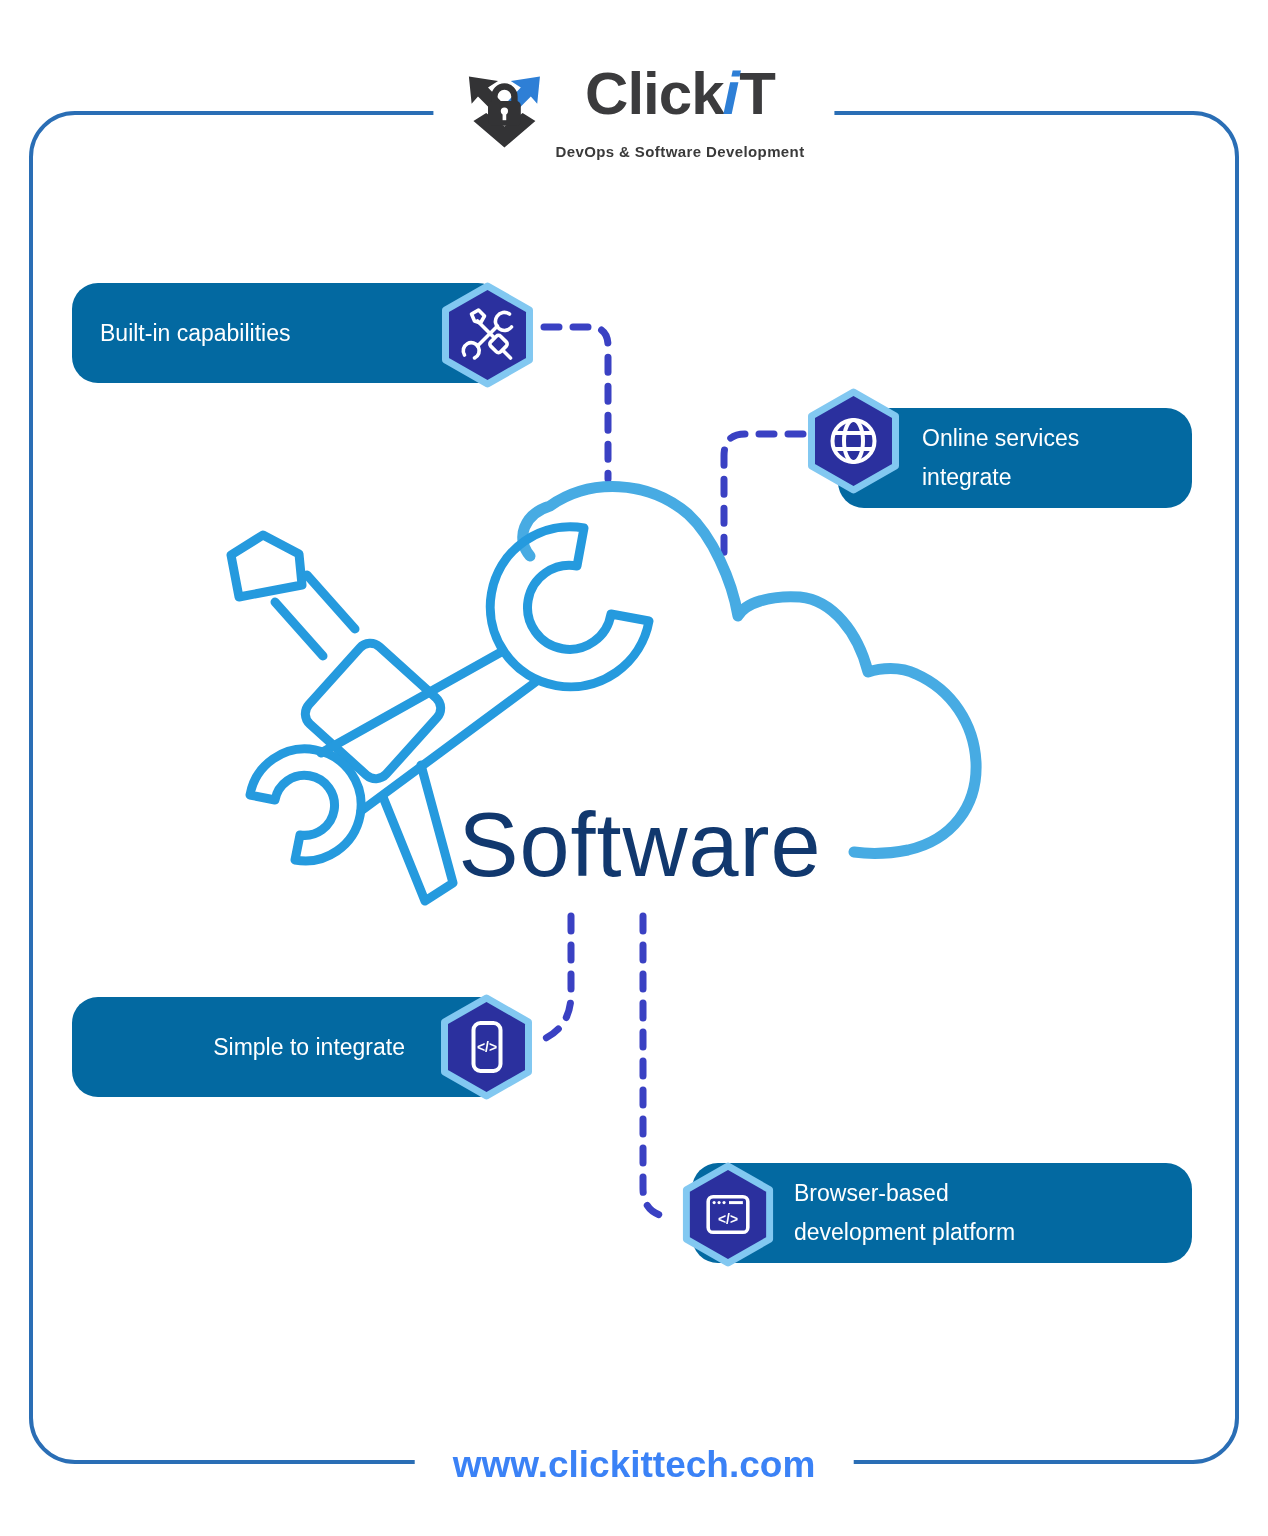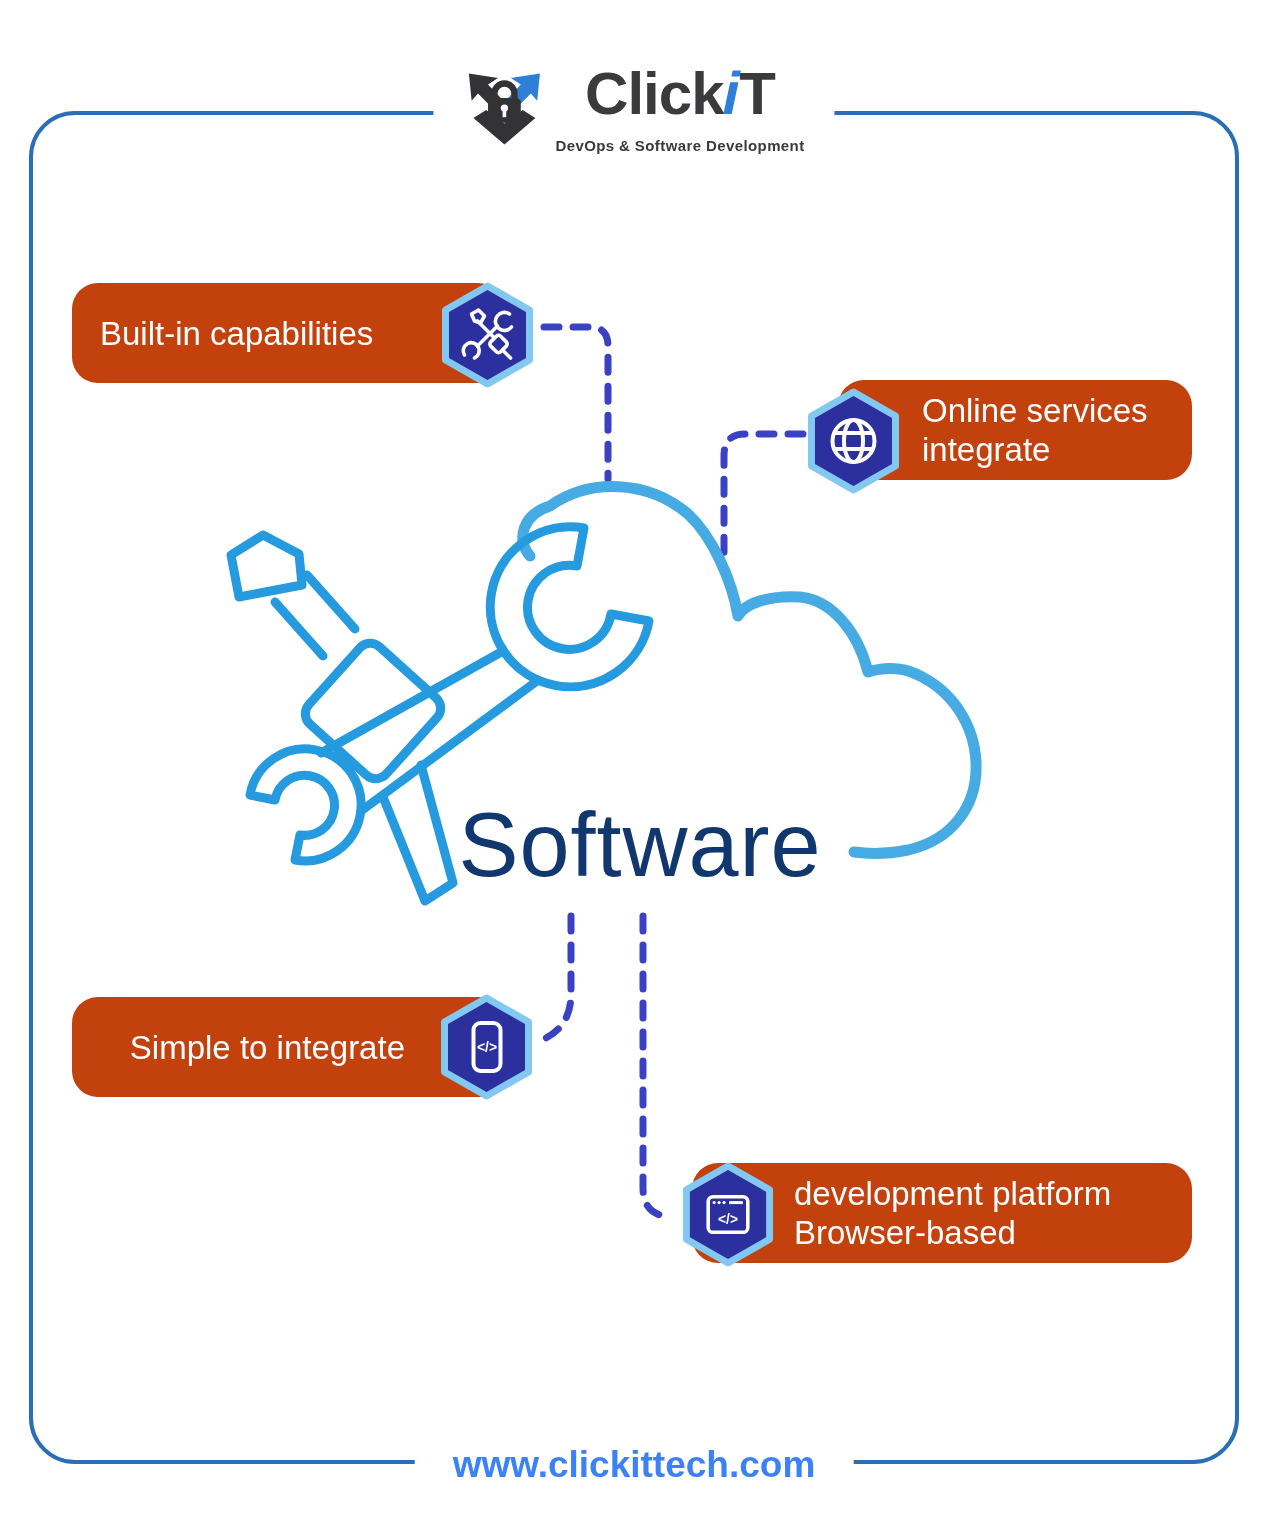--- a/index.html
+++ b/index.html
@@ -16,42 +16,42 @@
   .logo{
     position:absolute;left:50%;top:64px;transform:translateX(-50%);
     display:flex;align-items:center;gap:10px;background:#ffffff;padding:0 30px;
   }
   .logo-textcol{display:flex;flex-direction:column;align-items:center;}
   .brand{
     font-size:60px;font-weight:bold;color:#3b3b3d;line-height:1;letter-spacing:-1px;
   }
   .brand .accent{color:#2e7fd6;display:inline-block;transform:skewX(-12deg);}
   .tagline{
-    font-size:15px;font-weight:bold;color:#3a3a3a;letter-spacing:0.4px;margin-top:13px;
+    font-size:15px;font-weight:bold;color:#3a3a3a;letter-spacing:0.4px;margin-top:19px;
   }
   
   .connectors{position:absolute;left:0;top:0;width:1268px;height:1536px;}
   .centerpiece{position:absolute;left:225px;top:455px;width:780px;height:480px;}
   .paas-title{
     position:absolute;left:430px;top:658px;width:420px;text-align:center;
     font-size:154px;font-weight:bold;letter-spacing:-4px;color:#11386e;line-height:1;
   }
   .features-subtitle{
     position:absolute;left:430px;top:800px;width:420px;text-align:center;
     font-size:90px;font-weight:normal;letter-spacing:1px;color:#11386e;line-height:1;
   }
   
   .pill{
-    position:absolute;background:#c2410c;border-radius:26px;
+    position:absolute;background:#0369a1;border-radius:26px;
     display:flex;flex-direction:column;justify-content:center;
-    color:#ffffff;font-size:33px;font-weight:500;line-height:39px;
+    color:#ffffff;font-size:23px;font-weight:500;line-height:39px;
     box-sizing:border-box;
   }
   .pill-1{left:72px;top:283px;width:432px;height:100px;padding-left:28px;}
-  .pill-2{left:838px;top:380px;width:354px;height:100px;padding-left:84px;}
+  .pill-2{left:838px;top:408px;width:354px;height:100px;padding-left:84px;}
   .pill-3{left:72px;top:997px;width:433px;height:100px;padding-right:100px;text-align:right;gap:12px;}
   .pill-4{left:692px;top:1163px;width:500px;height:100px;padding-left:102px;}
   
   .hex{position:absolute;width:101px;height:108px;}
   .hex-1{left:437px;top:281px;}
   .hex-2{left:803px;top:387px;}
   .hex-3{left:436px;top:993px;}
   .hex-4{left:678px;top:1161px;}
   
   .website{
@@ -149,22 +149,22 @@
     <svg viewBox="0 0 100 108" width="101" height="108" fill="none">
       <polygon points="50,5 92,29 92,79 50,103 8,79 8,29" fill="#2b309e" stroke="#82c8f1" stroke-width="7" stroke-linejoin="round"></polygon>
       <g transform="translate(20,24)">
         <rect x="17" y="6" width="27" height="48" rx="7" stroke="#ffffff" stroke-width="4" stroke-linecap="round"></rect>
         <text x="30.5" y="35" text-anchor="middle" fill="#ffffff" font-family="Liberation Sans, sans-serif" font-size="14" font-weight="bold">&lt;/&gt;</text>
       </g>
     </svg>
   </div>
 
   <div class="pill pill-4">
+    <div>Browser-based</div>
     <div>development platform</div>
-    <div>Browser-based</div>
   </div>
   <div class="hex hex-4">
     <svg viewBox="0 0 100 108" width="100" height="107" fill="none">
       <polygon points="50,5 92,29 92,79 50,103 8,79 8,29" fill="#2b309e" stroke="#82c8f1" stroke-width="7" stroke-linejoin="round"></polygon>
       <g transform="translate(20,24)">
         <rect x="10" y="12" width="40" height="36" rx="5" stroke="#ffffff" stroke-width="3.6" stroke-linecap="round"></rect>
         <circle cx="16" cy="18" r="1.6" fill="#ffffff"></circle>
         <circle cx="21" cy="18" r="1.6" fill="#ffffff"></circle>
         <circle cx="26" cy="18" r="1.6" fill="#ffffff"></circle>
         <path d="M 31 18 L 45 18" stroke="#ffffff" stroke-width="3"></path>

